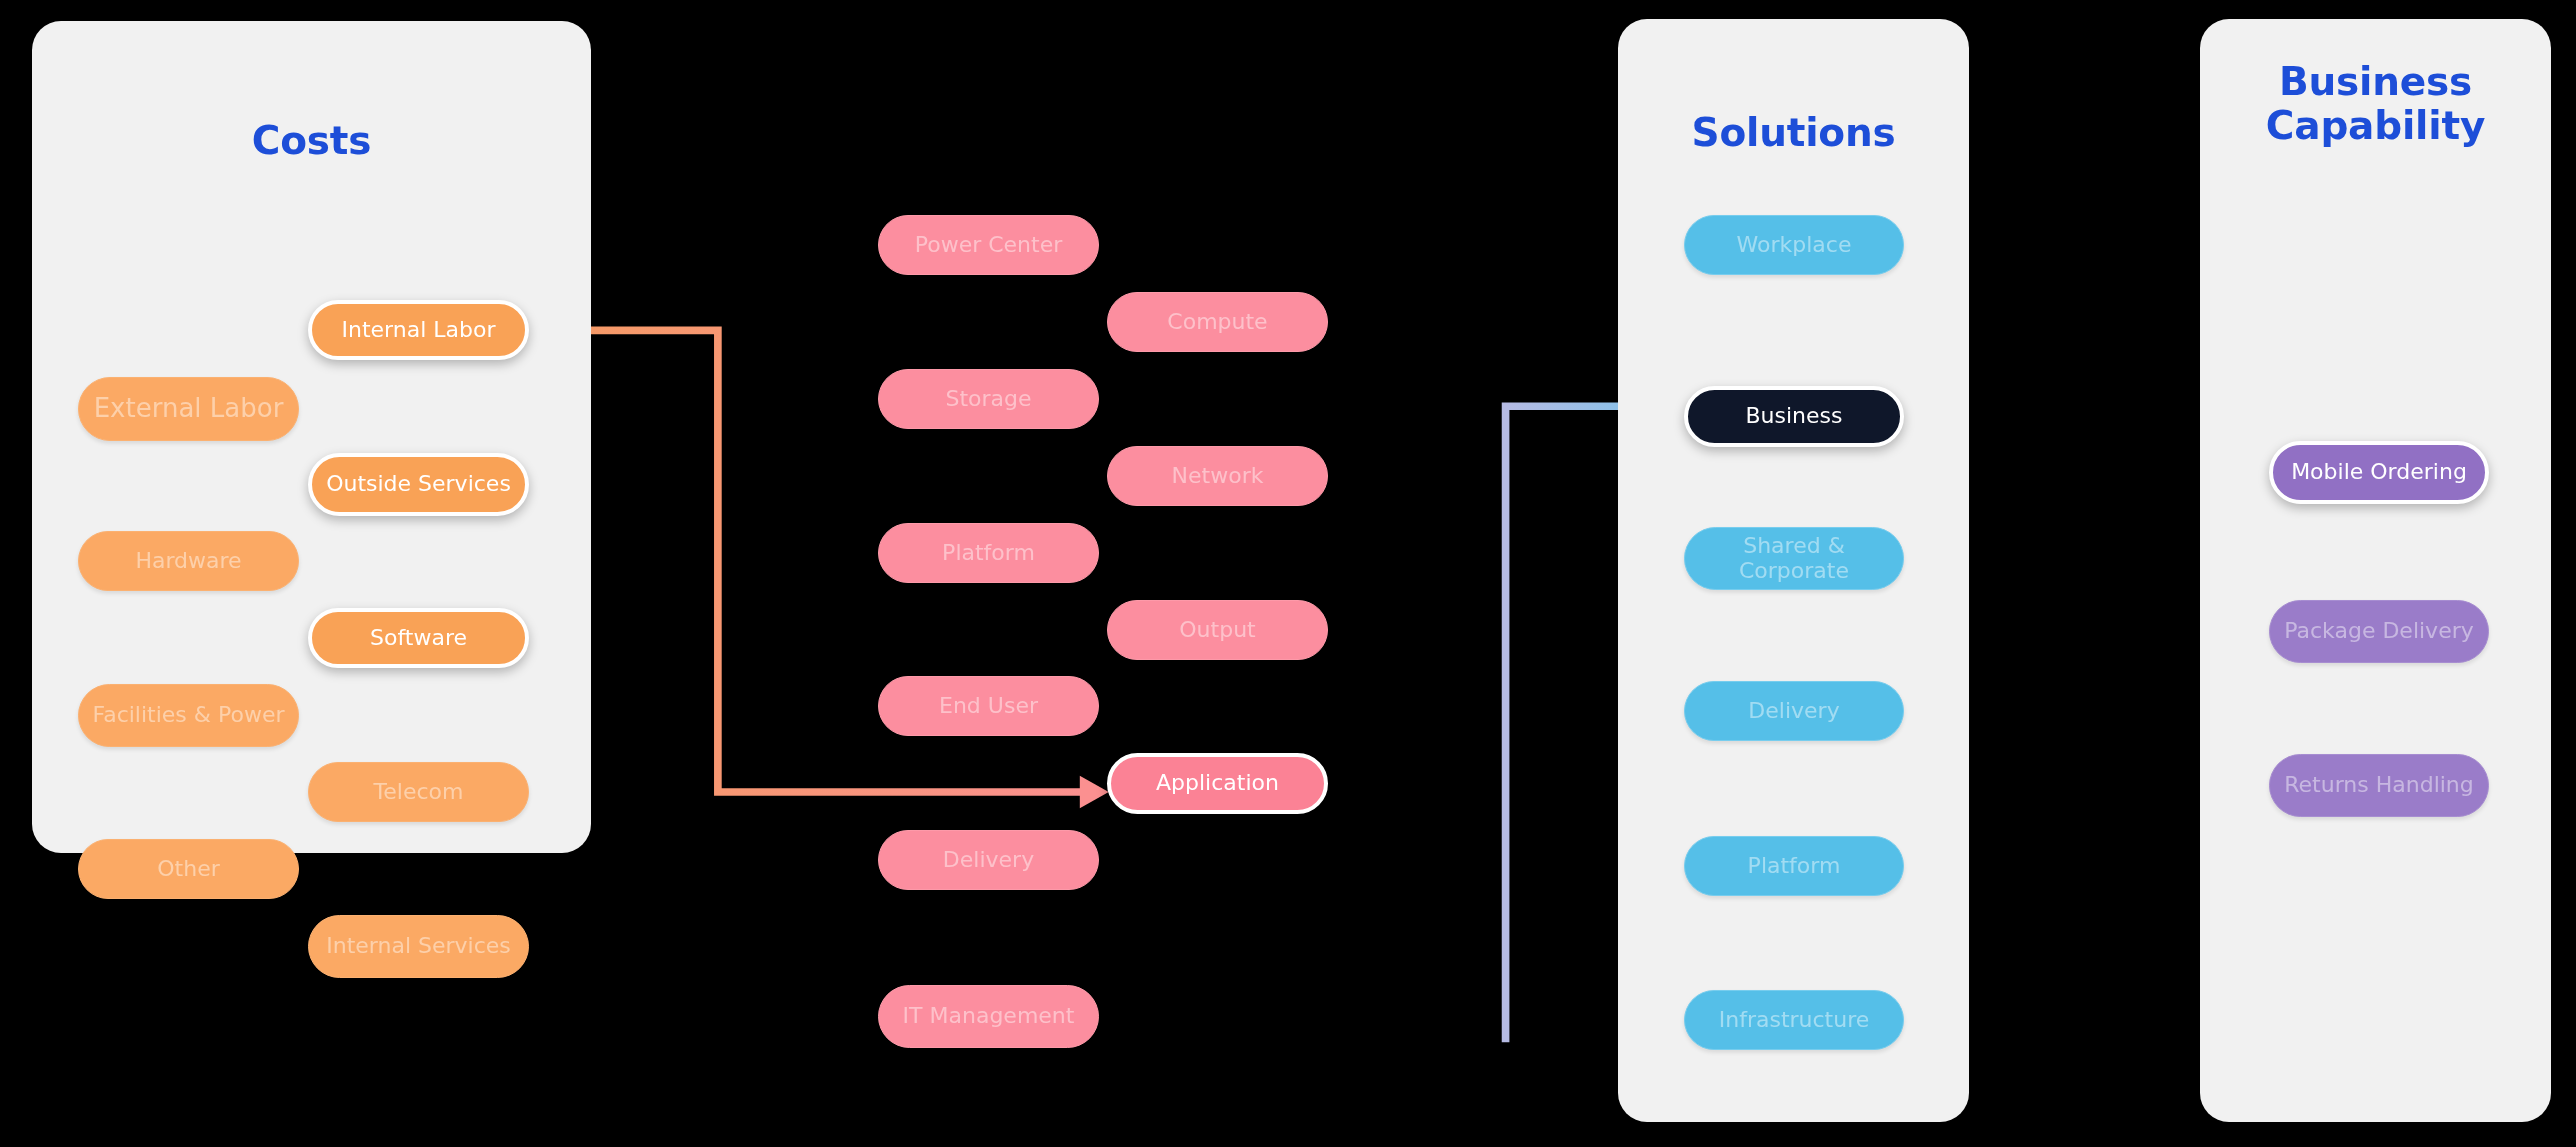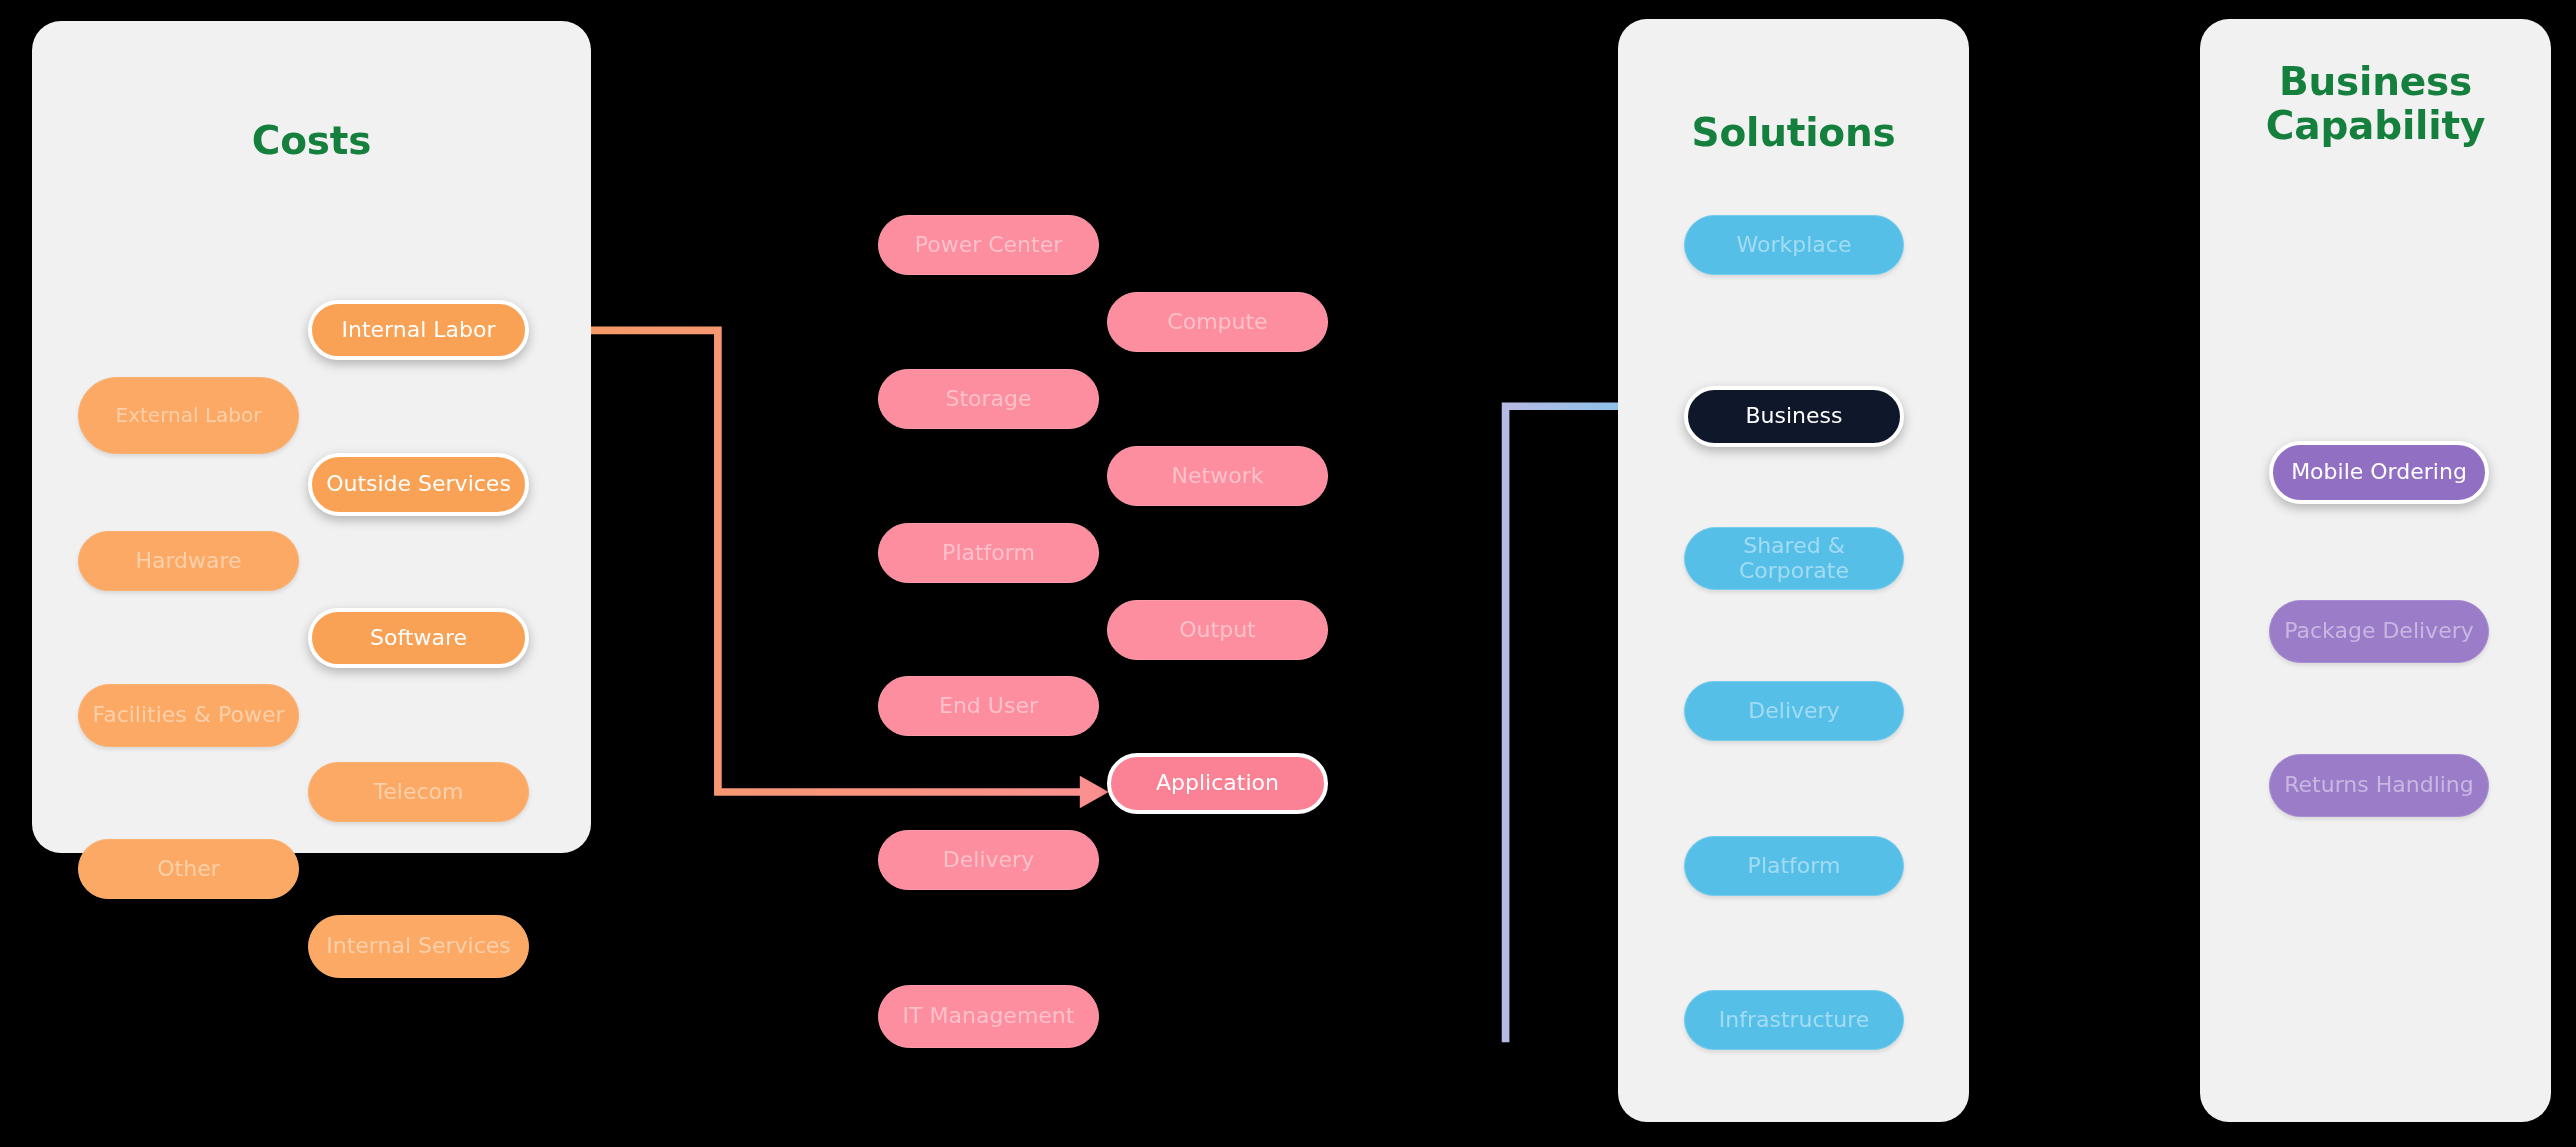--- a/index.html
+++ b/index.html
@@ -2,21 +2,21 @@
 <html style="font-size:13.6px"><head>
 <meta charset="utf-8">
 <style>
   html,body{margin:0;padding:0;background:#000;}
   body{width:2576px;height:1148px;position:relative;overflow:hidden;
        font-family:"DejaVu Sans","Liberation Sans",sans-serif;}
   #stage{position:absolute;left:0;top:0;width:2576px;height:1148px;}
 
   .panel{position:absolute;background:#f1f1f1;border-radius:29px;}
   .panel-title{position:absolute;left:0;right:0;text-align:center;
-    font-weight:bold;color:#15803d;line-height:1.12;letter-spacing:-0.2px;}
+    font-weight:bold;color:#1d4ed8;line-height:1.12;letter-spacing:-0.2px;}
 
   .pill{position:absolute;display:flex;align-items:center;justify-content:center;
     text-align:center;border-radius:851px;box-sizing:border-box;line-height:1.12;
     padding:0 12px;}
   .pill span{display:block;width:100%;}
 
   
   .pill.dim{box-shadow:0 2.6px 4.3px rgba(0,0,0,0.10);}
   .pill.dim span{color:rgba(255,255,255,0.45);}
 
@@ -115,21 +115,21 @@
       <path d="M 2661 567 L 2625 547 L 2625 587 Z" fill="#7b84d2"></path>
     </g>
   </svg>
 
   <div class="panel" style="left:32px;top:21px;width:559px;height:832px;">
     <div class="panel-title" style="top:98px;font-size:39px;">Costs</div>
   </div>
   <div class="pill c-orange hot" style="left:308px;top:300px;width:221px;height:60px;font-size:22px;">
     <span>Internal Labor</span>
   </div>
-  <div class="pill c-orange dim" style="left:78px;top:377px;width:221px;height:77px;font-size:20px;align-items:center;">
+  <div class="pill c-orange dim" style="left:78px;top:377px;width:221px;height:64px;font-size:26px;align-items:center;">
     <span>External Labor</span>
   </div>
   <div class="pill c-orange hot" style="left:308px;top:453px;width:221px;height:63px;font-size:22px;">
     <span>Outside Services</span>
   </div>
   <div class="pill c-orange dim" style="left:78px;top:531px;width:221px;height:60px;font-size:22px;">
     <span>Hardware</span>
   </div>
   <div class="pill c-orange hot" style="left:308px;top:608px;width:221px;height:60px;font-size:22px;">
     <span>Software</span>

